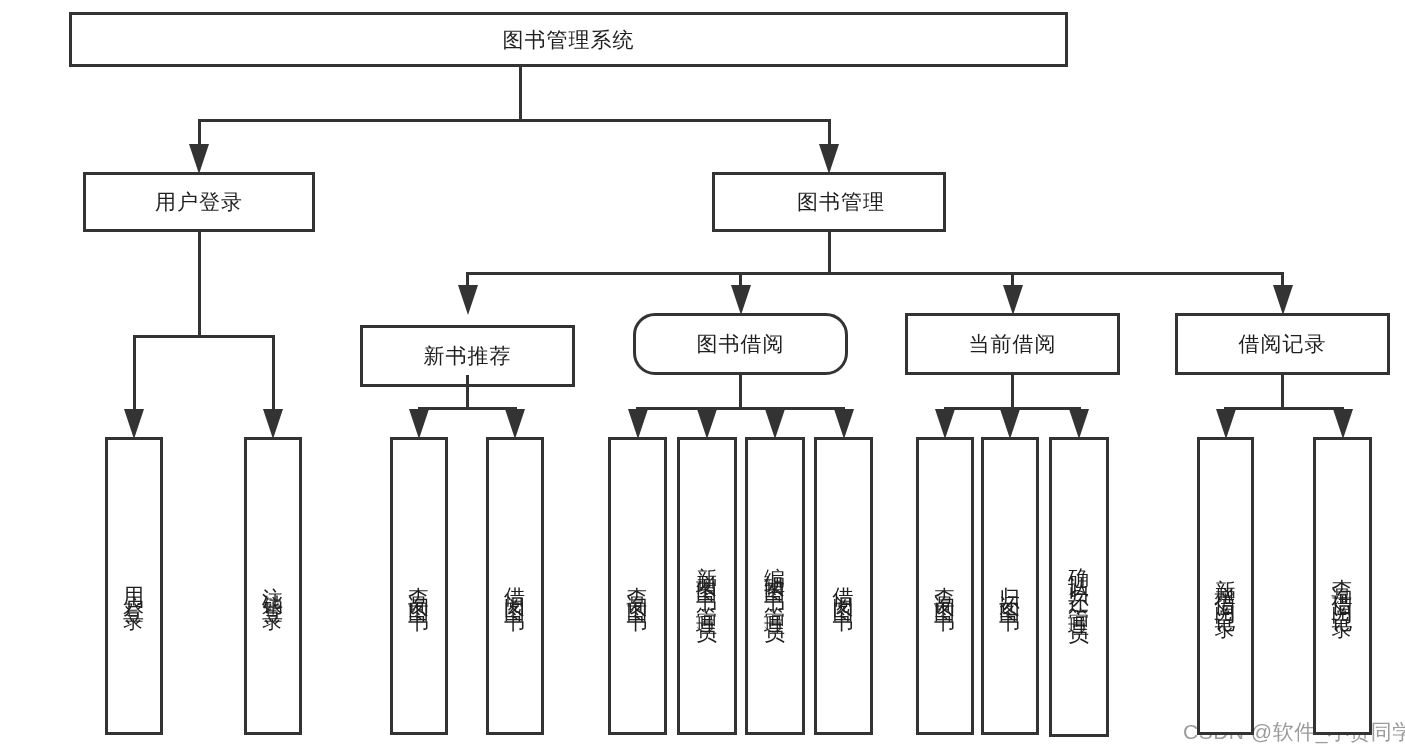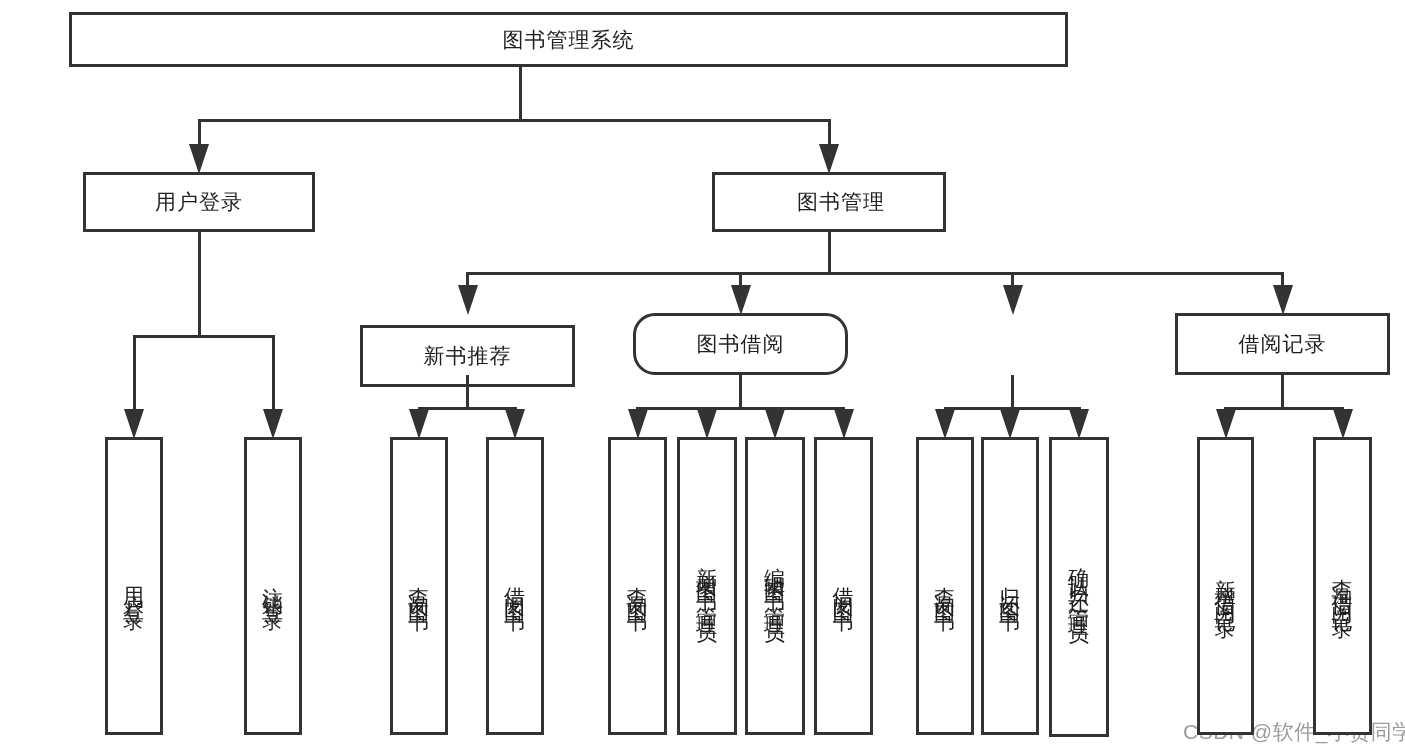--- a/index.html
+++ b/index.html
@@ -76,20 +76,23 @@
       <span class="label">用户登录</span>
     </div>
     <div class="node h" style="left: 712px; top: 172px; width: 234px; height: 60px; padding-left: 24px;">
       <span class="label">图书管理</span>
     </div>
     <div class="node h" style="left: 360px; top: 325px; width: 215px; height: 62px; font-family: Liberation Serif, serif;">
       <span class="label">新书推荐</span>
     </div>
     <div class="node h" style="left: 633px; top: 313px; width: 215px; height: 62px; border-radius: 22px;">
       <span class="label">图书借阅</span>
+    </div>
+    <div class="node h" style="left: 905px; top: 313px; width: 215px; height: 62px;">
+      <span class="label">当前借阅</span>
     </div>
     <div class="node h" style="left: 1175px; top: 313px; width: 215px; height: 62px;">
       <span class="label">借阅记录</span>
     </div>
     <div class="node v" style="left: 105px; top: 437px; width: 58px; height: 298px;">
       <span class="label">用户登录</span>
     </div>
     <div class="node v" style="left: 244px; top: 437px; width: 58px; height: 298px;">
       <span class="label">注销登录</span>
     </div>

